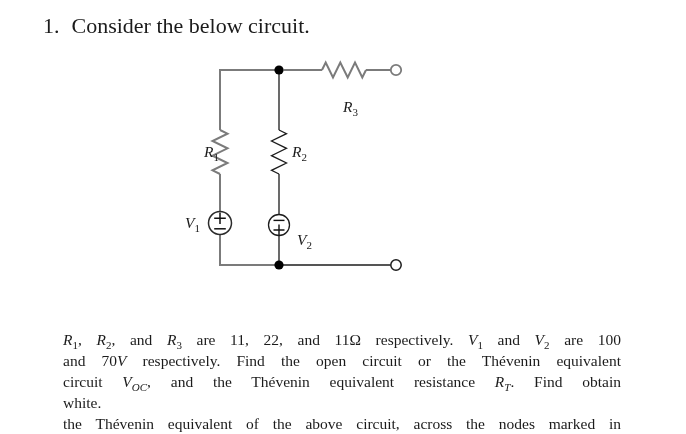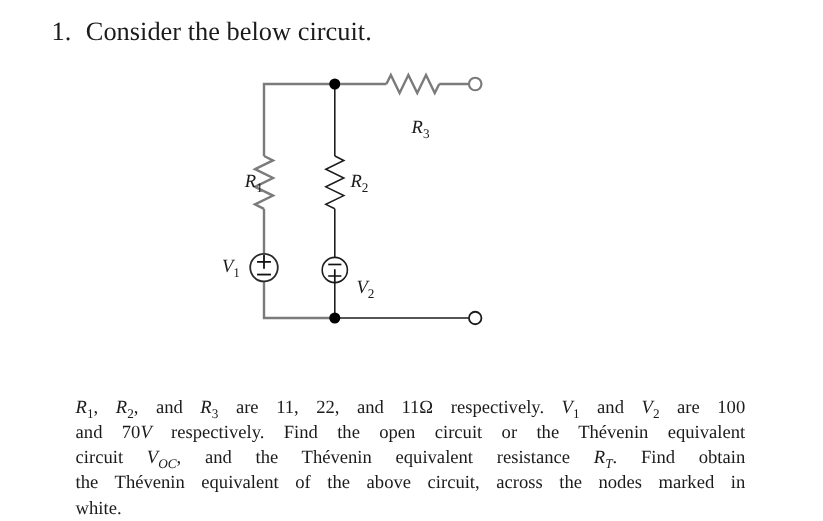--- a/index.html
+++ b/index.html
@@ -76,15 +76,15 @@
 <span class="clabel" style="left:343px; top:99px;"><span class="mvar">R</span><sub class="snum">3</sub></span>
 
 <span class="clabel" style="left:185px; top:215px;"><span class="mvar">V</span><sub class="snum">1</sub></span>
 
 <span class="clabel" style="left:297px; top:216px;margin-top:16px;"><span class="mvar">V</span><sub class="snum">2</sub></span>
 
 <div class="paragraph">
     <div class="pline just"><span class="mvar">R<sub class="snum">1</sub></span><span>, </span><span class="mvar">R<sub class="snum">2</sub></span><span>, and </span><span class="mvar">R<sub class="snum">3</sub></span><span> are 11, 22, and 11Ω respectively. </span><span class="mvar">V<sub class="snum">1</sub></span><span> and </span><span class="mvar">V<sub class="snum">2</sub></span><span> are 100</span></div>
     <div class="pline just"><span>and 70</span><span class="mvar">V</span><span> respectively. Find the open circuit or the Thévenin equivalent</span></div>
     <div class="pline just"><span>circuit </span><span class="mvar">V<sub class="svar">OC</sub></span><span>, and the Thévenin equivalent resistance </span><span class="mvar">R<sub class="svar">T</sub></span><span>. Find obtain</span></div>
+    <div class="pline"><span>white.</span></div>
     <div class="pline just"><span>the Thévenin equivalent of the above circuit, across the nodes marked in</span></div>
-    <div class="pline"><span>white.</span></div>
   </div>
 
 </body></html>

